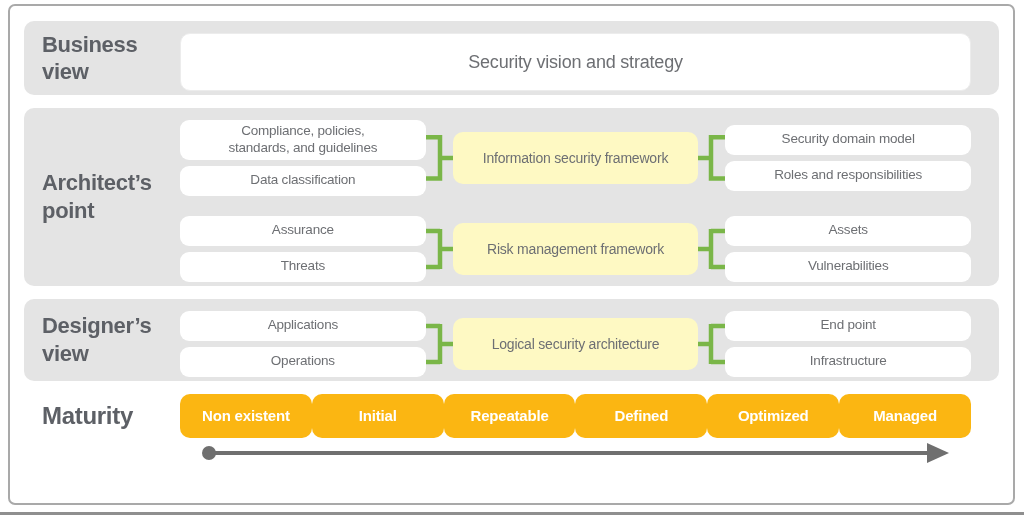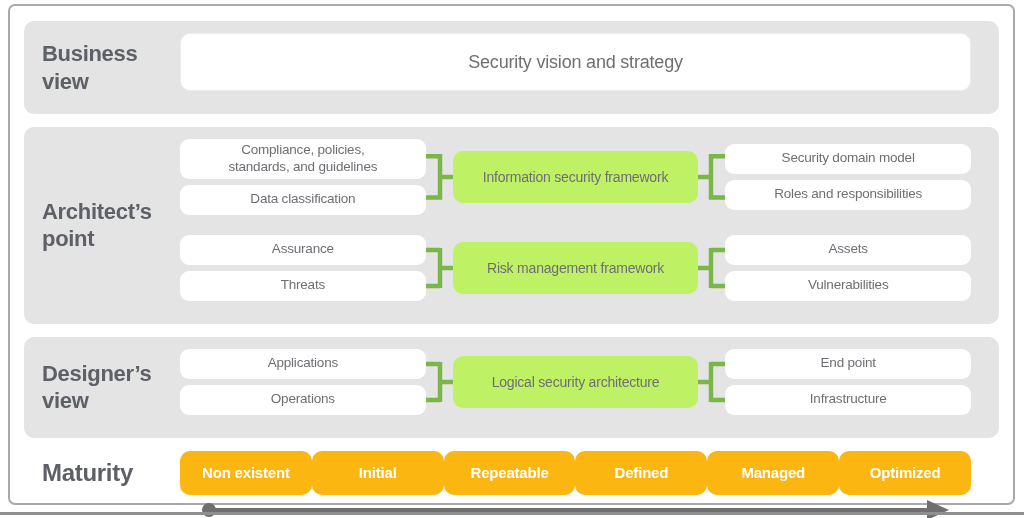--- a/index.html
+++ b/index.html
@@ -19,38 +19,38 @@
     background:var(--band, #e4e4e4); border-radius:10px;
     display:flex; margin-bottom:13px;
   }
   .row-label {
     flex:0 0 156px; box-sizing:border-box; padding-left:18px;
     display:flex; align-items:center;
     font-weight:bold; font-size:22px; line-height:1.25;
     color:var(--label_text, #5d6066); letter-spacing:-0.3px;
   }
   .band-content {
-    flex:1; box-sizing:border-box; padding:12px 28px 23px 0;
+    flex:1; box-sizing:border-box; padding:12px 28px 4px 0;
     display:flex; flex-direction:column; justify-content:center; gap:20px;
   }
   .wide-node {
     background:#fff; border:1px solid #ececec; border-radius:10px;
     height:56px; display:flex; align-items:center; justify-content:center;
     font-size:18px; color:var(--box_text, #6d6f73); letter-spacing:-0.2px;
   }
   .group { display:flex; align-items:center; }
   .stack { flex:1 1 0; display:flex; flex-direction:column; gap:6px; justify-content:center; }
   .node {
     background:#fff; border-radius:9px; min-height:30px; box-sizing:border-box;
     display:flex; align-items:center; justify-content:center; text-align:center;
     padding:3px 10px; font-size:13.5px; letter-spacing:-0.2px;
     color:var(--box_text, #6d6f73); white-space:pre-line; line-height:1.25;
   }
   .center-node {
-    flex:1 1 0; background:#bef264; border-radius:10px; height:52px;
+    flex:1 1 0; background:#fef9c3; border-radius:10px; height:52px;
     display:flex; align-items:center; justify-content:center; text-align:center;
     font-size:14px; letter-spacing:-0.2px; color:var(--box_text, #6d6f73);
   }
   .connector { flex:0 0 27px; align-self:stretch; color:var(--green, #7ab648); min-height:66px; }
   .connector svg { width:100%; height:100%; display:block; }
 
   .maturity-row { display:flex; margin-top:1px; }
   .maturity-label {
     flex:0 0 156px; box-sizing:border-box; padding-left:18px;
     display:flex; align-items:center; font-weight:bold; font-size:24px;
@@ -169,22 +169,22 @@
   </div>
 
   <div class="maturity-row">
     <div class="maturity-label">Maturity</div>
     <div class="maturity-content">
       <div class="level-buttons">
         <div class="level-btn">Non existent</div>
         <div class="level-btn">Initial</div>
         <div class="level-btn">Repeatable</div>
         <div class="level-btn">Defined</div>
+        <div class="level-btn">Optimized</div>
         <div class="level-btn">Managed</div>
-        <div class="level-btn">Optimized</div>
       </div>
       <div class="arrow-line">
         <span class="dot"></span>
         <span class="shaft"></span>
         <span class="head"></span>
       </div>
     </div>
   </div>
 
 </div>

